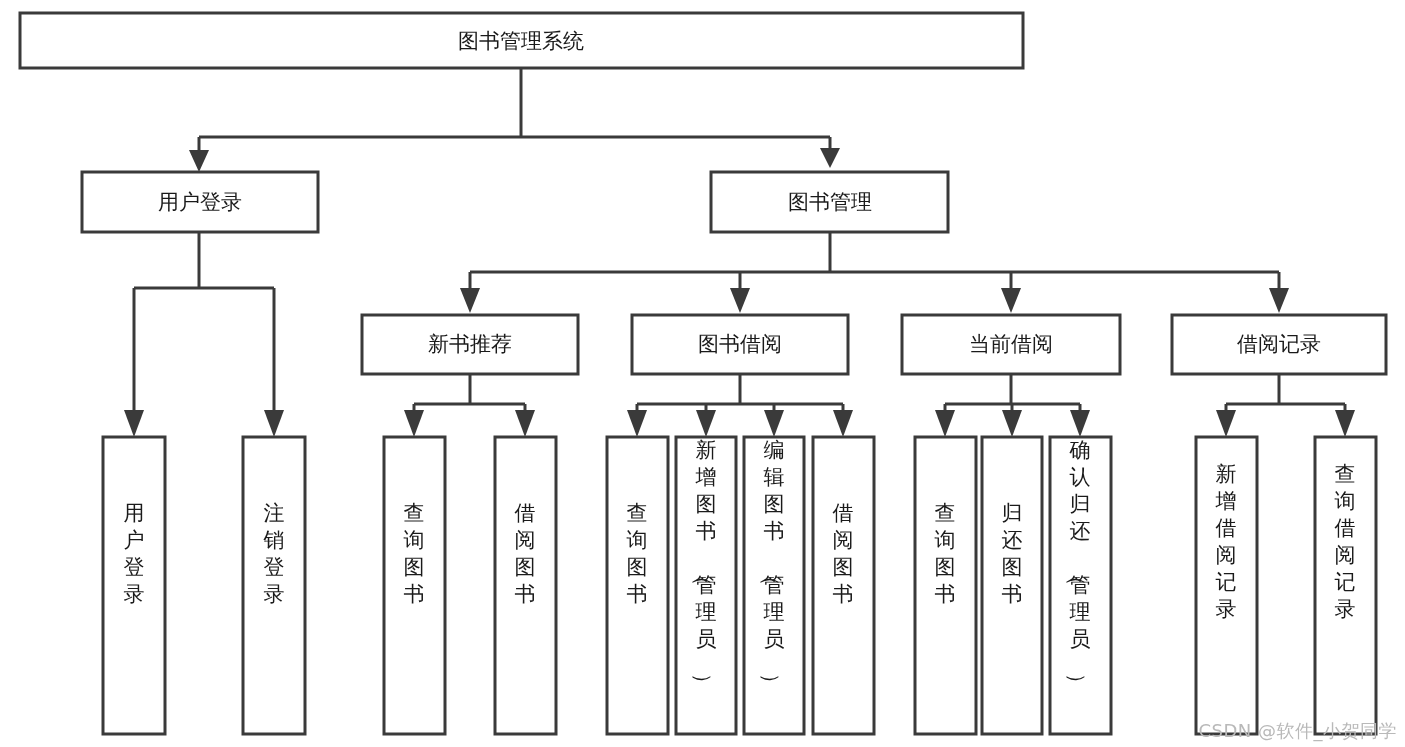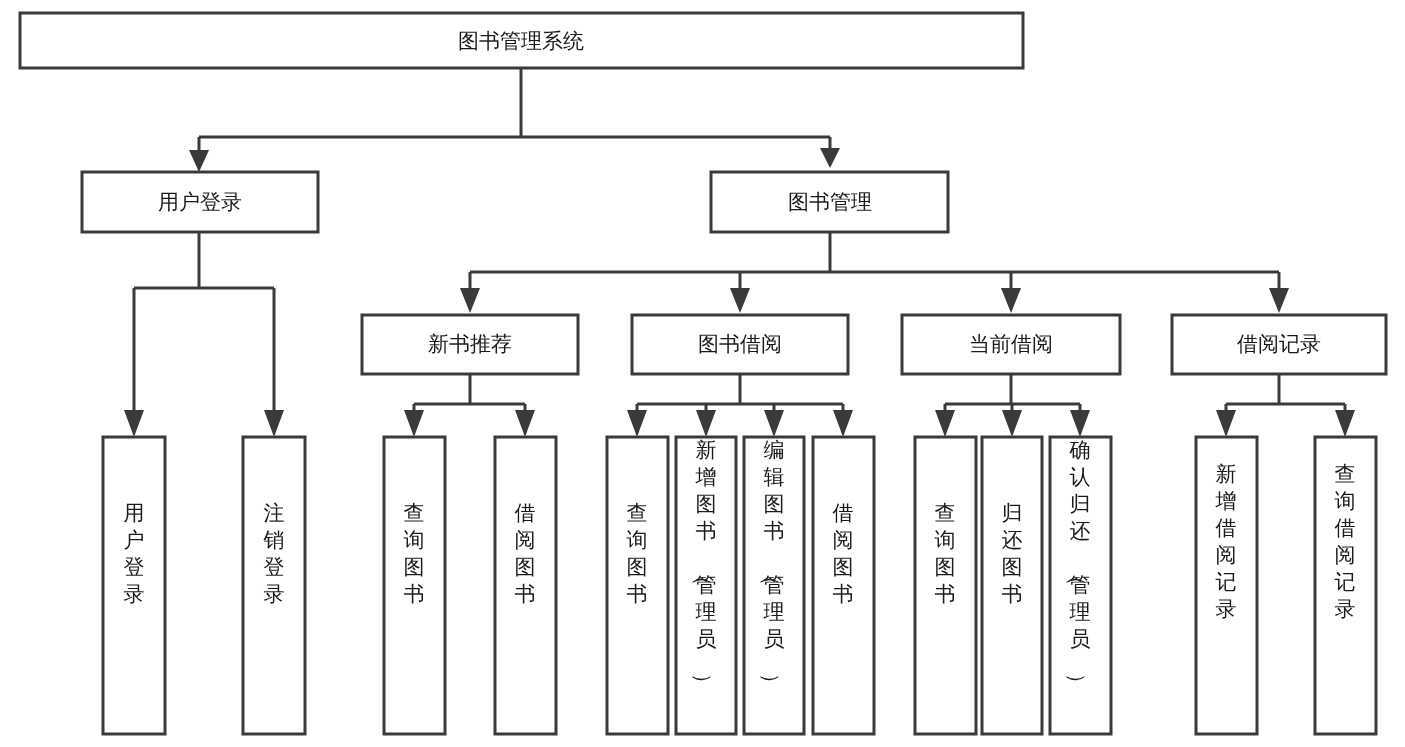--- a/index.html
+++ b/index.html
@@ -219,13 +219,14 @@
       <rect class="node-box" x="1196" y="437" width="61" height="297"></rect>
       <text class="node-label-vertical" x="1226" y="481"><tspan x="1226" dy="0">新</tspan><tspan x="1226" dy="27">增</tspan><tspan x="1226" dy="27">借</tspan><tspan x="1226" dy="27">阅</tspan><tspan x="1226" dy="27">记</tspan><tspan x="1226" dy="27">录</tspan></text>
     </g>
     <g>
       <rect class="node-box" x="1315" y="437" width="61" height="297"></rect>
       <text class="node-label-vertical" x="1345" y="481"><tspan x="1345" dy="0">查</tspan><tspan x="1345" dy="27">询</tspan><tspan x="1345" dy="27">借</tspan><tspan x="1345" dy="27">阅</tspan><tspan x="1345" dy="27">记</tspan><tspan x="1345" dy="27">录</tspan></text>
     </g>
 
   </svg>
 
+  <div class="watermark-text">CSDN @软件_小贺同学</div>
 </div>
 
 </body></html>

